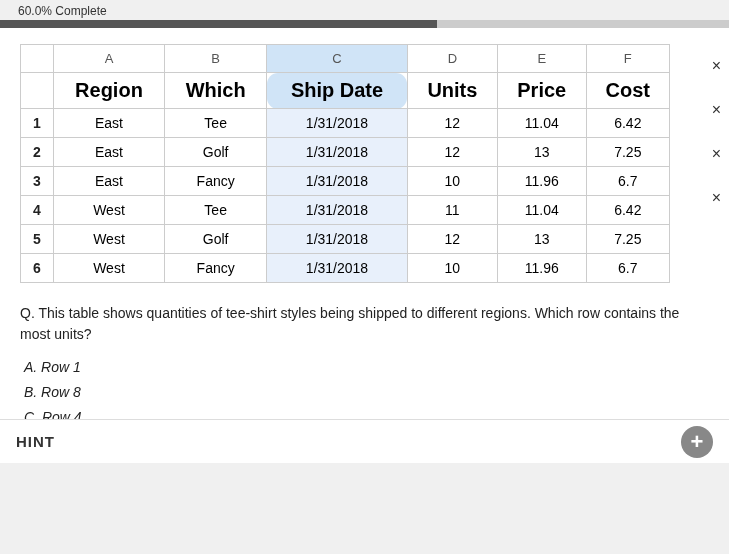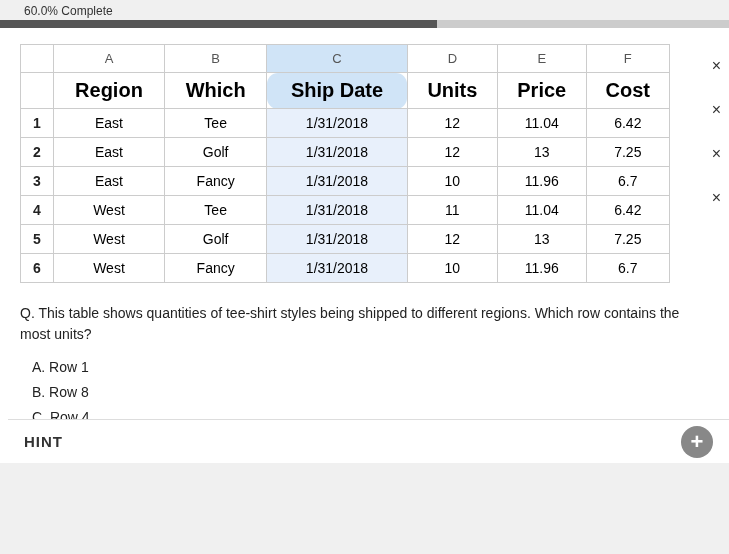--- a/index.html
+++ b/index.html
@@ -18,21 +18,21 @@
       position: relative;
     }
     .progress-bar-fill {
       background: #555;
       height: 100%;
       width: 60%;
     }
     .progress-label {
       font-size: 12px;
       color: #333;
-      padding: 4px 8px 2px 24px;
+      padding: 4px 8px 2px 18px;
     }
 
     .main-content {
       background: #fff;
       margin: 0;
       padding: 16px 20px 10px 20px;
       position: relative;
     }
 
     
@@ -97,31 +97,32 @@
       color: #222;
       line-height: 1.5;
     }
     .question-text {
       margin-bottom: 12px;
     }
     .options {
       display: flex;
       flex-direction: column;
       gap: 4px;
-      margin-left: 12px;
+      margin-left: 4px;
+      font-style: italic;
     }
     .option-item {
       font-size: 14px;
       cursor: pointer;
     }
 
     .bottom-bar {
       position: absolute;
       bottom: 0;
-      left: 8px;
+      left: 0;
       right: 0;
       height: 44px;
       background: #fff;
       border-top: 1px solid #ddd;
       display: flex;
       align-items: center;
       justify-content: space-between;
       padding: 0 16px;
     }
     .hint-label {

